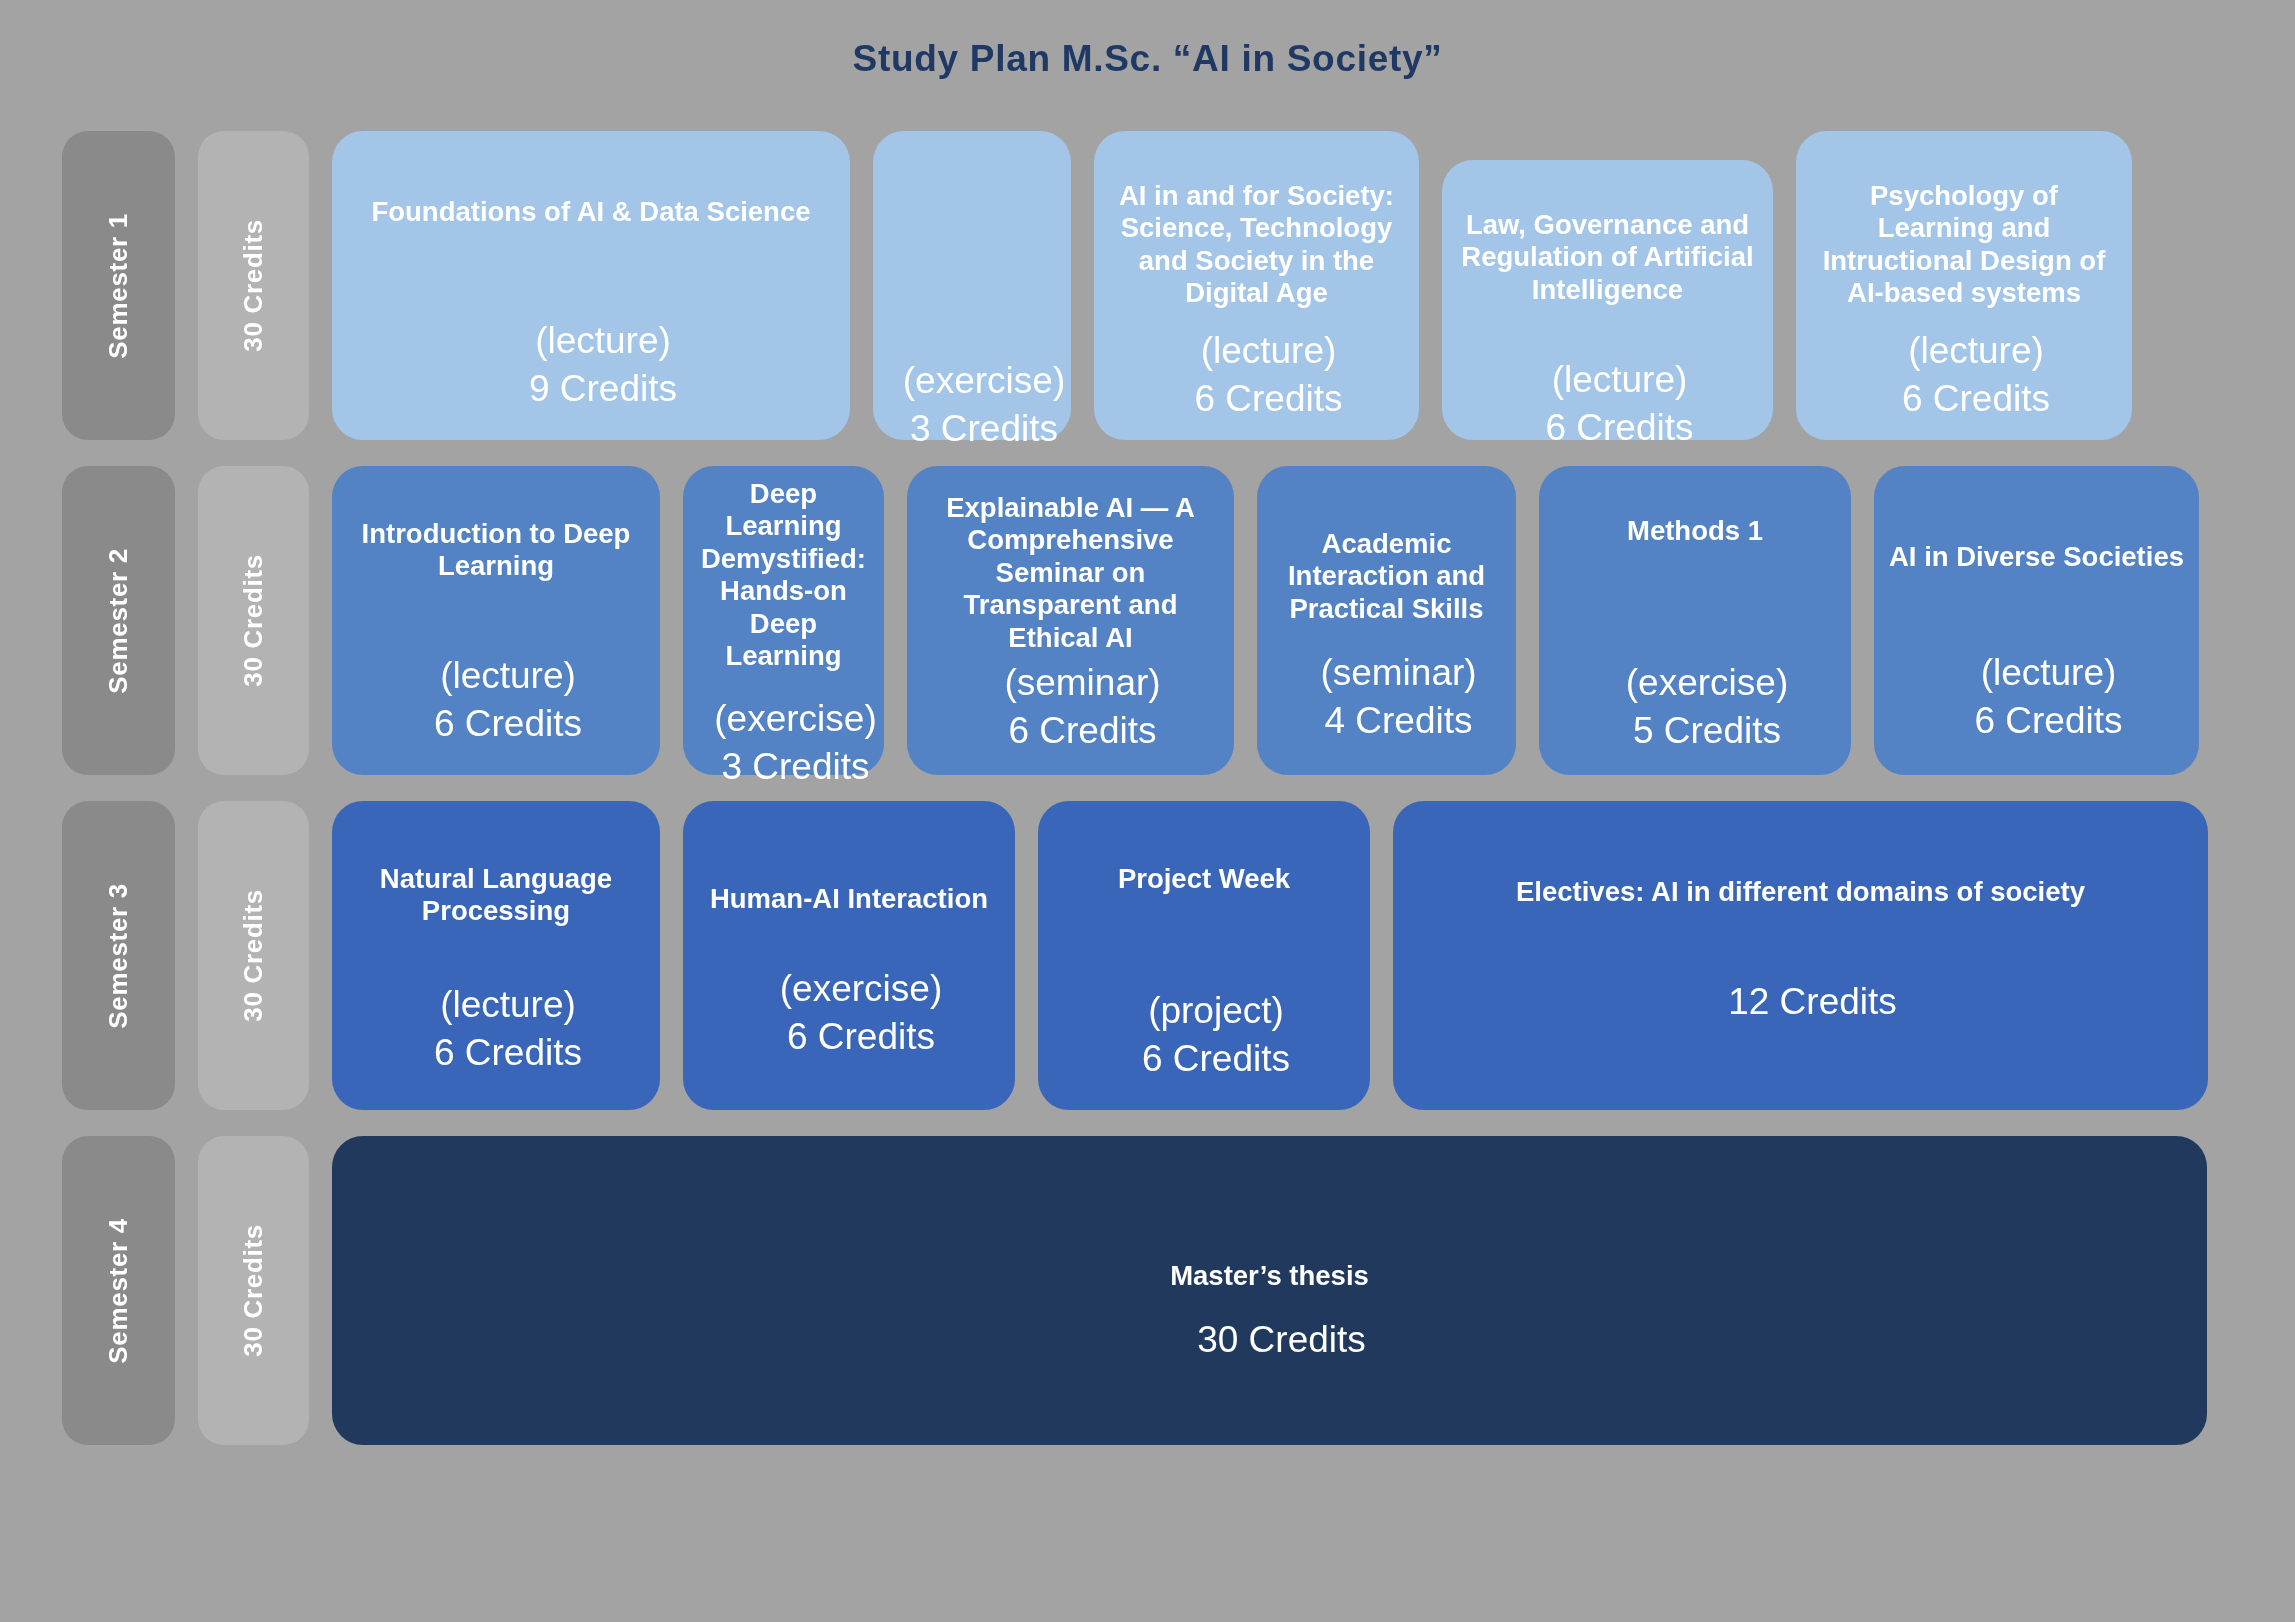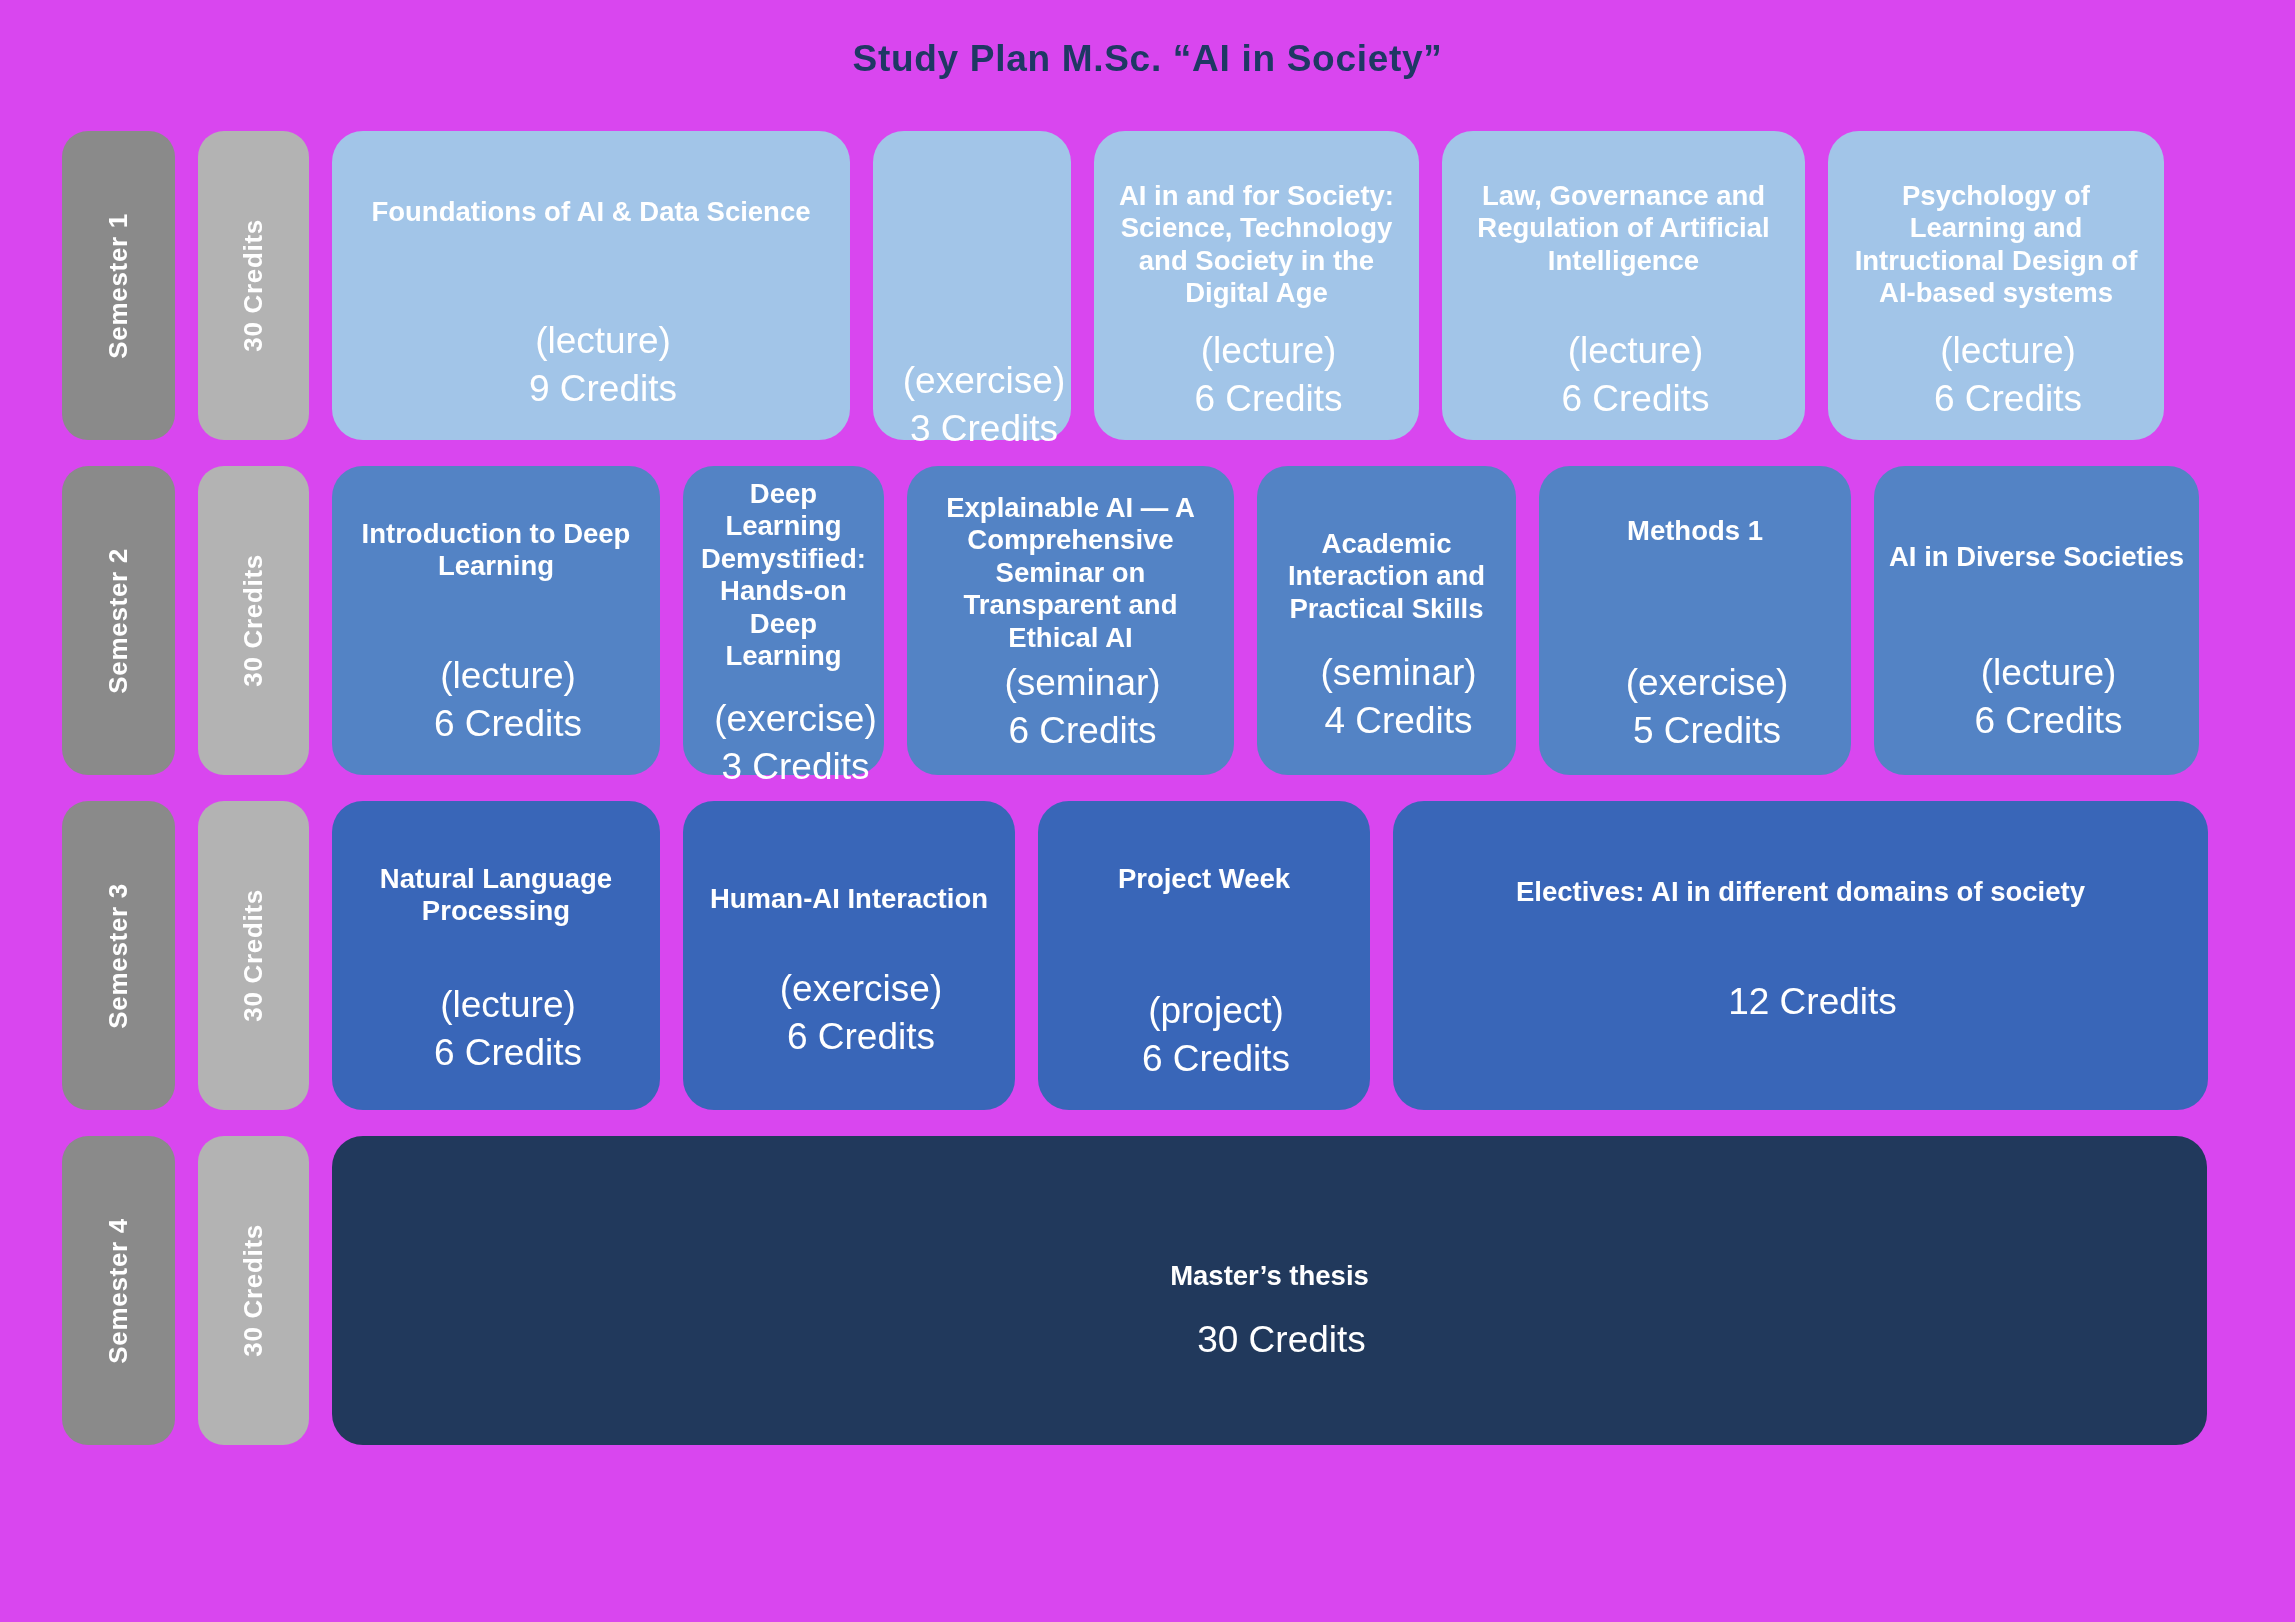--- a/index.html
+++ b/index.html
@@ -2,21 +2,21 @@
 <html style="--c-row1: #A2C5E8; --c-row2: #5383C5; --c-row3: #3966B8; --c-row4: #21395C; --c-tag_dark: #8A8A8A; --c-tag_light: #B3B3B3; --c-heading: #1F3864;font-size:10.5px"><head>
 <meta charset="utf-8">
 <style>
   :root{
     --c-row1:#A2C5E8; --c-row2:#5383C5; --c-row3:#3966B8; --c-row4:#21395C;
     --c-tag_dark:#8A8A8A; --c-tag_light:#B3B3B3; --c-heading:#1F3864;
   }
   *{margin:0;padding:0;box-sizing:border-box;}
   html,body{background:#ffffff;}
   body{font-family:"Liberation Sans", sans-serif;}
-  .page{position:relative;width:2295px;height:1622px;background:#d946ef;overflow:hidden;}
+  .page{position:relative;width:2295px;height:1622px;background:#a3a3a3;overflow:hidden;}
   .main-title{
     position:absolute;top:38px;left:0;width:100%;
     text-align:center;font-size:37px;font-weight:700;color:var(--c-heading);
     letter-spacing:0.7px;
   }
   .grid{position:absolute;left:62px;top:131px;}
   .row{display:flex;gap:23px;height:309px;margin-bottom:26px;}
   .tag{
     border-radius:26px;display:flex;align-items:center;justify-content:center;
     flex:0 0 auto;
@@ -39,21 +39,21 @@
     font-size:27.5px;font-weight:700;line-height:1.18;
   }
   .card-sub{
     position:absolute;top:var(--st,190px);left:0;width:100%;
     font-size:37px;font-weight:400;line-height:1.3;padding-left:24px;
   }
   
   .r1c1{width:518px;--tt:65px;--st:186px;}
   .r1c2{width:198px;--tt:16.4px;--st:226px;}
   .r1c3{width:325px;--tt:49px;--st:196px;}
-  .r1c4{width:363px;--tt:49px;--st:196px;}
+  .r1c4{width:331px;margin-top:29px;--tt:49px;--st:196px;}
   .r1c5{width:336px;--tt:49px;--st:196px;}
   .r2c1{width:328px;--tt:52px;--st:186px;}
   .r2c2{width:201px;--tt:11.8px;--st:229px;}
   .r2c3{width:327px;--tt:26px;--st:193px;}
   .r2c4{width:259px;--tt:62px;--st:183px;}
   .r2c5{width:312px;--tt:49px;--st:193px;}
   .r2c6{width:325px;--tt:75px;--st:183px;}
   .r3c1{width:328px;--tt:62px;--st:180px;}
   .r3c2{width:332px;--tt:82px;--st:164px;}
   .r3c3{width:332px;--tt:62px;--st:186px;}

